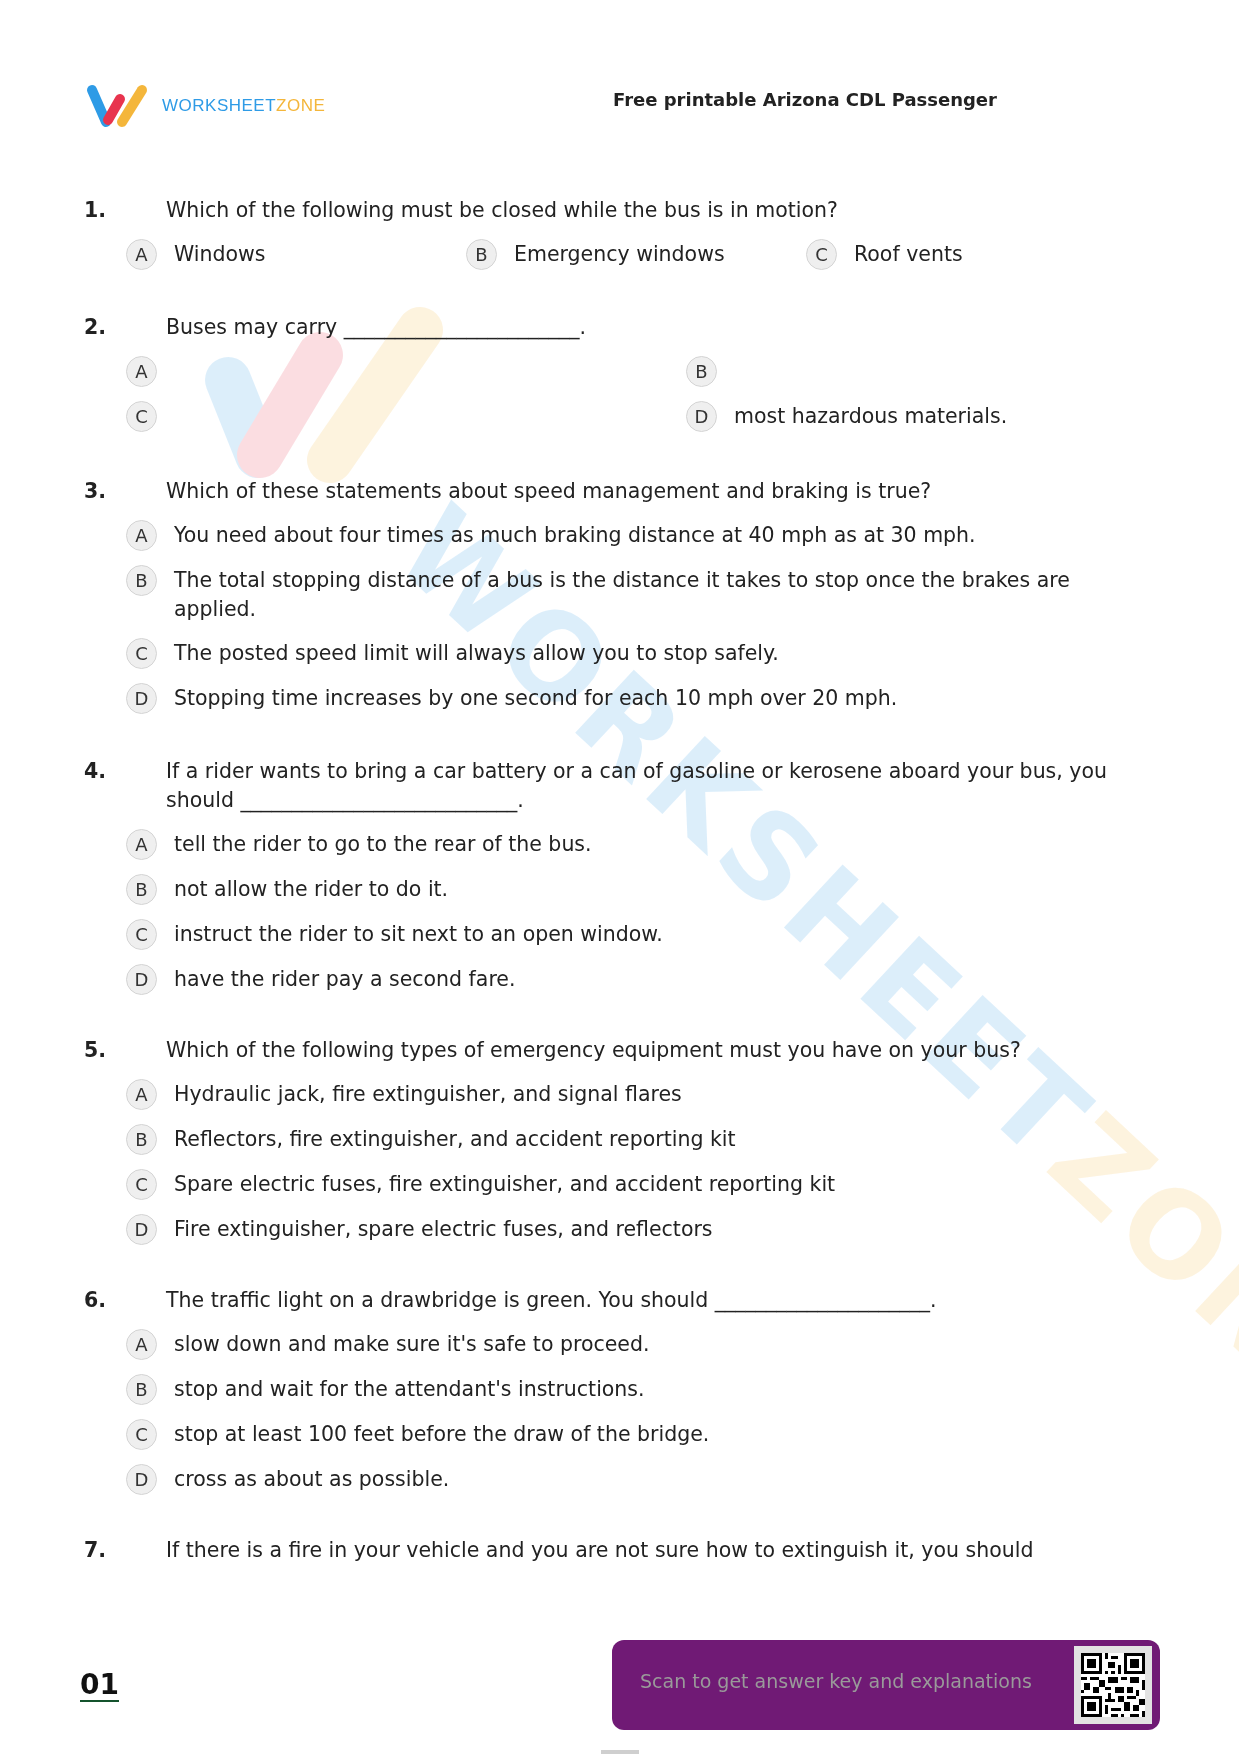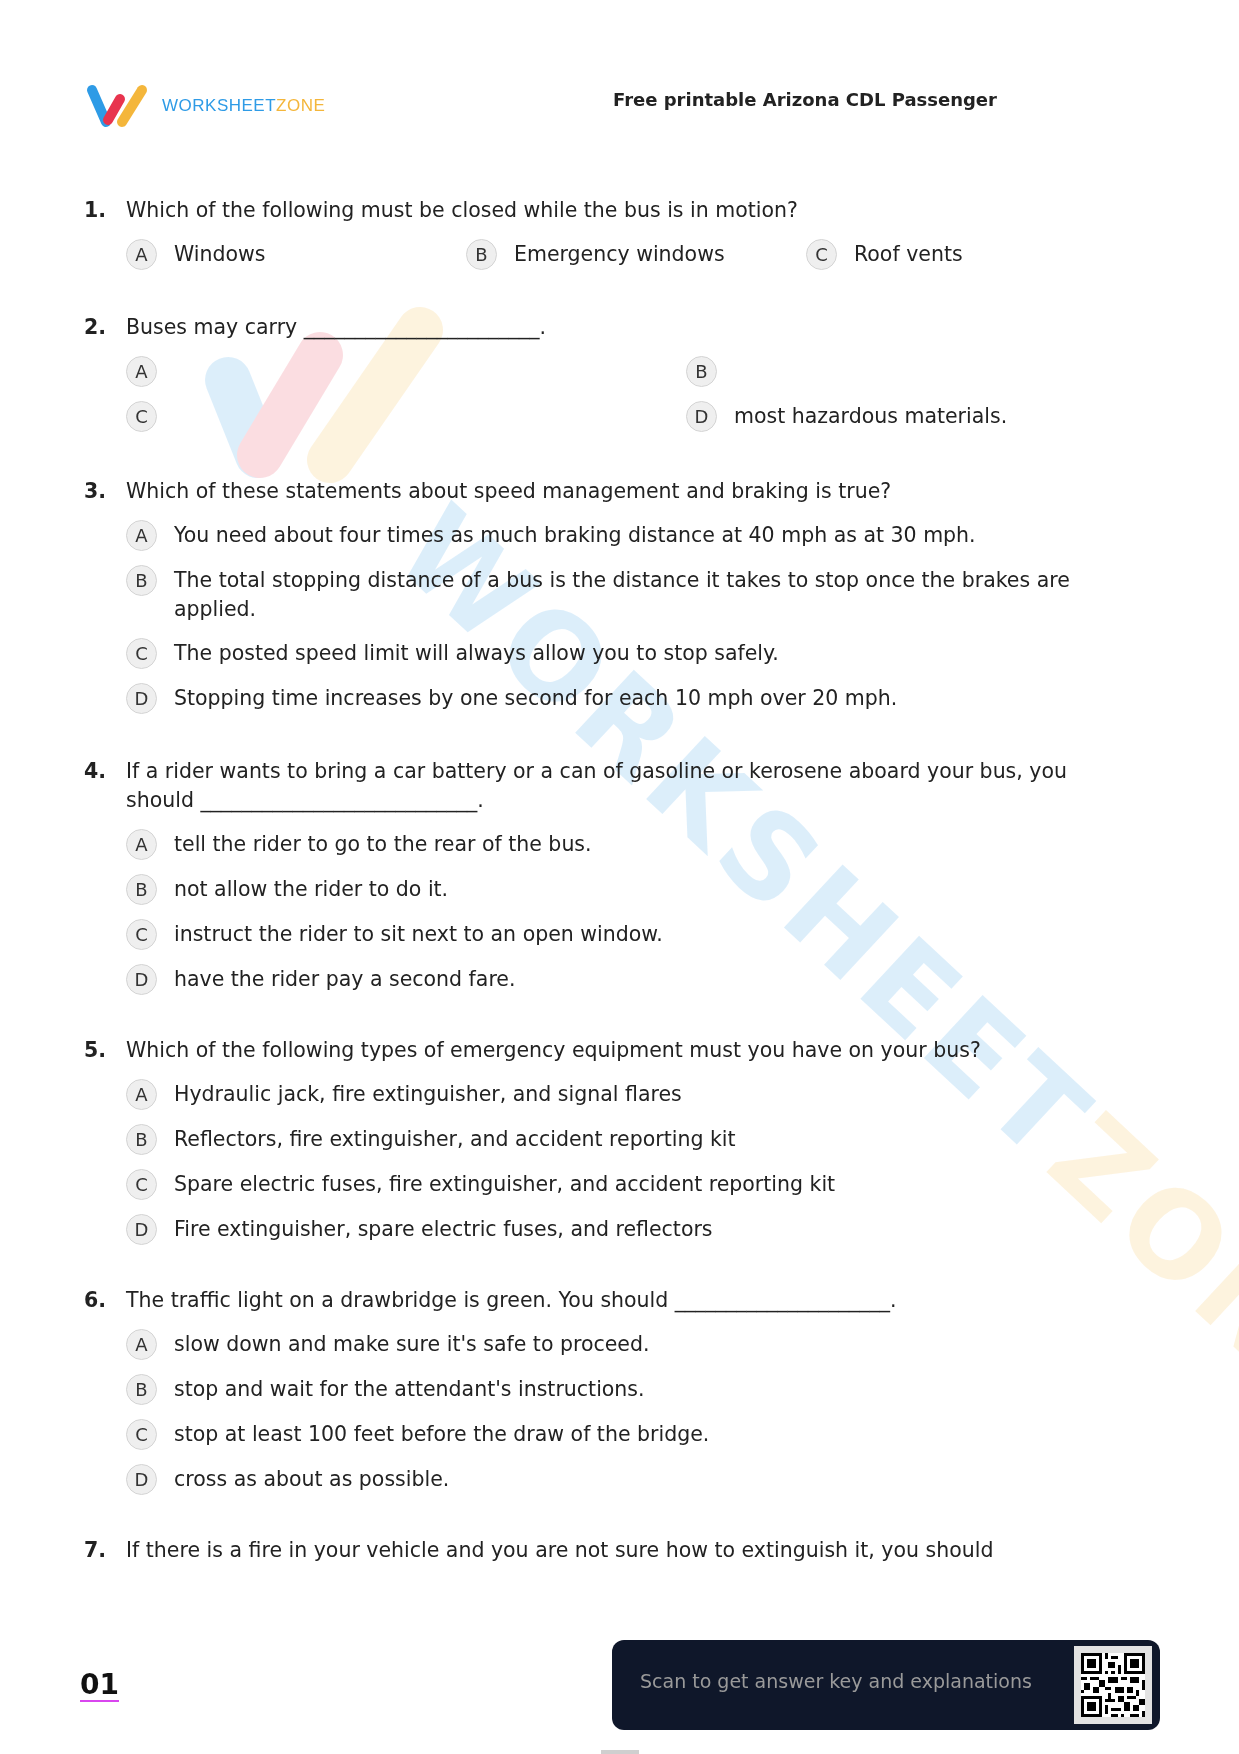--- a/index.html
+++ b/index.html
@@ -15,33 +15,33 @@
   .logo svg { display: block; }
   .logo-text { margin-left: 12px; font-family: "Liberation Sans", sans-serif; font-size: 17px; letter-spacing: 0.5px; font-weight: normal; }
   .logo-text .w { color: #2e9be6; }
   .logo-text .z { color: #f4b63b; }
   .title { position: absolute; left: 520px; top: 80px; width: 570px; text-align: center; font-family: "DejaVu Sans", sans-serif; font-weight: bold; font-size: 18px; line-height: 40px; color: #222; }
 
   
   .q { position: absolute; left: 84px; width: 1050px; }
   .q-head { display: flex; font-size: 20.5px; line-height: 29px; color: #222; }
   .q-num { width: 42px; flex: none; font-weight: bold; }
-  .q-text { flex: 1; }
+  .q-text { flex: 1; margin-left: 40px; }
   .opts { margin-left: 42px; }
   .opt { display: flex; align-items: flex-start; font-size: 20.5px; line-height: 29px; color: #222; margin-top: 15px; }
   .opt-row { display: flex; }
   .badge {
     flex: none; width: 31px; height: 31px; border-radius: 50%; background: #efefef; border: 1px solid #d4d4d4;
     box-sizing: border-box; text-align: center; line-height: 29px; font-size: 18px; color: #333; margin-right: 17px; margin-top: -1px;
   }
   .opt-text { flex: 1; }
 
   
-  .page-num { position: absolute; left: 80px; top: 1670px; font-weight: bold; font-size: 28px; color: #111; border-bottom: 2px solid #d946ef; line-height: 30px; }
-  .scan-box { position: absolute; left: 612px; top: 1640px; width: 548px; height: 90px; background: #0f172a; border-radius: 12px; }
+  .page-num { position: absolute; left: 80px; top: 1670px; font-weight: bold; font-size: 28px; color: #111; border-bottom: 2px solid #14532d; line-height: 30px; }
+  .scan-box { position: absolute; left: 612px; top: 1640px; width: 548px; height: 90px; background: #701a75; border-radius: 12px; }
   .scan-text { position: absolute; left: 28px; top: 30px; font-size: 19px; color: #9a9a9a; }
   .qr { position: absolute; right: 8px; top: 6px; width: 78px; height: 78px; background: #e2e2e2; display: flex; align-items: center; justify-content: center; }
   .bottom-mark { position: absolute; left: 601px; top: 1750px; width: 38px; height: 4px; background: #cfcfcf; }
 </style>
 </head>
 <body>
 
 <svg class="watermark" viewBox="0 0 1239 1754" xmlns="http://www.w3.org/2000/svg">
   <g opacity="0.16">
     <line x1="228" y1="380" x2="258" y2="455" stroke="#2e9be6" stroke-width="46" stroke-linecap="round"></line>

